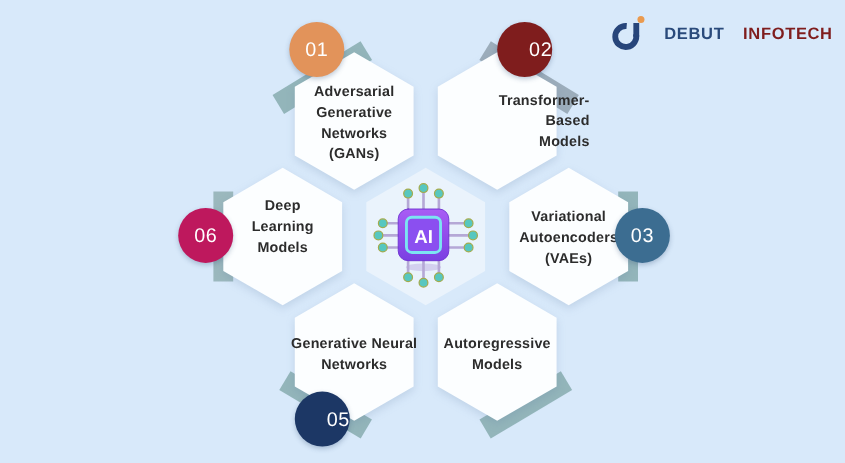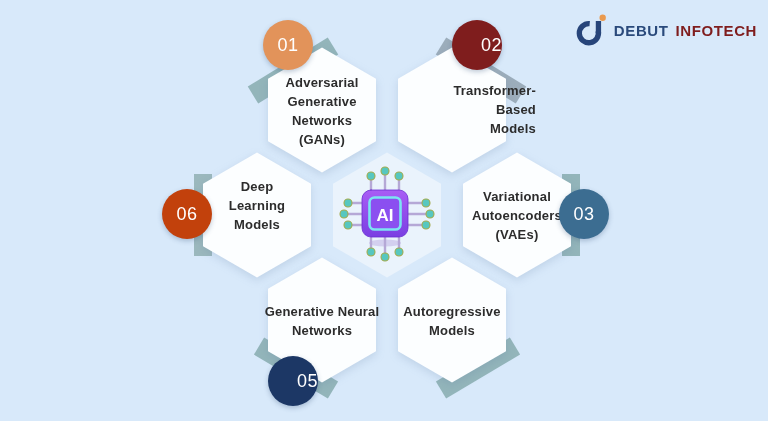--- a/index.html
+++ b/index.html
@@ -18,21 +18,21 @@
     font-size:13px;font-weight:600;color:#2c2c2c;line-height:19px;letter-spacing:.2px;
   }
   .num-circle{
     position:absolute;width:50px;height:50px;border-radius:50%;
     display:flex;align-items:center;justify-content:center;
     color:#ffffff;font-weight:400;font-size:18px;letter-spacing:.5px;
     box-shadow:0 2px 5px rgba(50,80,120,.30);
   }
   .logo{
     position:absolute;top:12px;right:11px;height:36px;
-    display:flex;align-items:center;gap:7px;
+    display:flex;align-items:center;gap:17px;
   }
   .logo .debut{color:#2a4a7b;font-weight:700;font-size:15px;letter-spacing:.6px;}
   .logo .infotech{color:#7f1d1d;font-weight:700;font-size:15px;letter-spacing:.6px;}
   .chip-text{font-family:"Liberation Sans",sans-serif;font-weight:bold;font-size:17px;fill:#ffffff;}
 </style>
 </head>
 <body>
 
 <div class="stage">
 
@@ -132,21 +132,21 @@
     </div>
   <div class="num-circle" style="left: 452px; top: 20px; background: #7f1d1d; justify-content: flex-end;">
       <span>02</span>
     </div>
   <div class="num-circle" style="left: 559px; top: 189px; background: rgb(60, 109, 145);">
       <span>03</span>
     </div>
   <div class="num-circle" style="left: 268px; top: 356px; background: rgb(28, 55, 101); justify-content: flex-end;">
       <span>05</span>
     </div>
-  <div class="num-circle" style="left: 162px; top: 189px; background: #c2410c;">
+  <div class="num-circle" style="left: 162px; top: 189px; background: #be185d;">
       <span>06</span>
     </div>
 
   <div class="logo">
     <svg width="32" height="34" viewBox="0 0 30 32">
       <path d="M21.7,16.7 A9,9 0 1 1 13.78,10.04" fill="none" stroke="#27457a" stroke-width="5"></path>
       <path d="M22,7.5 L22,19" fill="none" stroke="#27457a" stroke-width="5"></path>
       <circle cx="26" cy="4.5" r="3" fill="#ea9a4e"></circle>
     </svg>
     <span class="debut">DEBUT</span>

